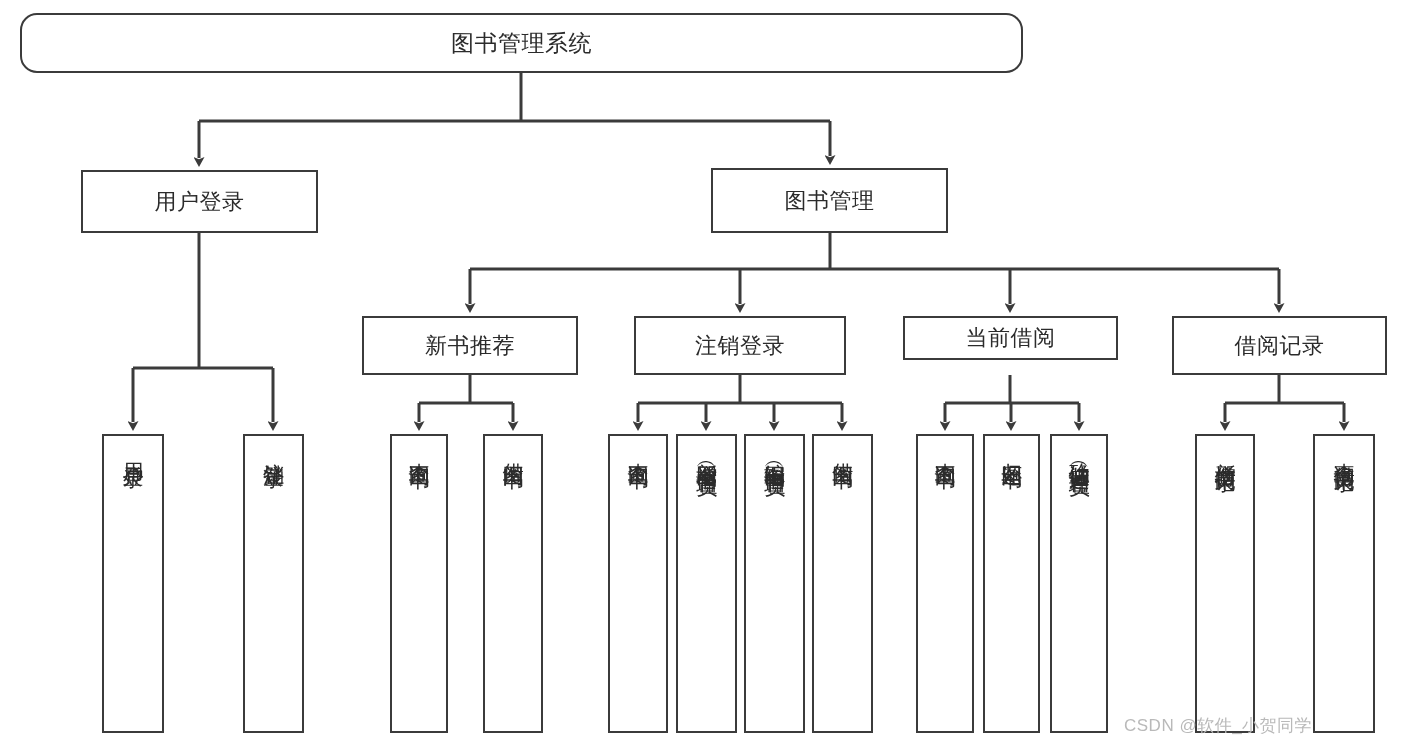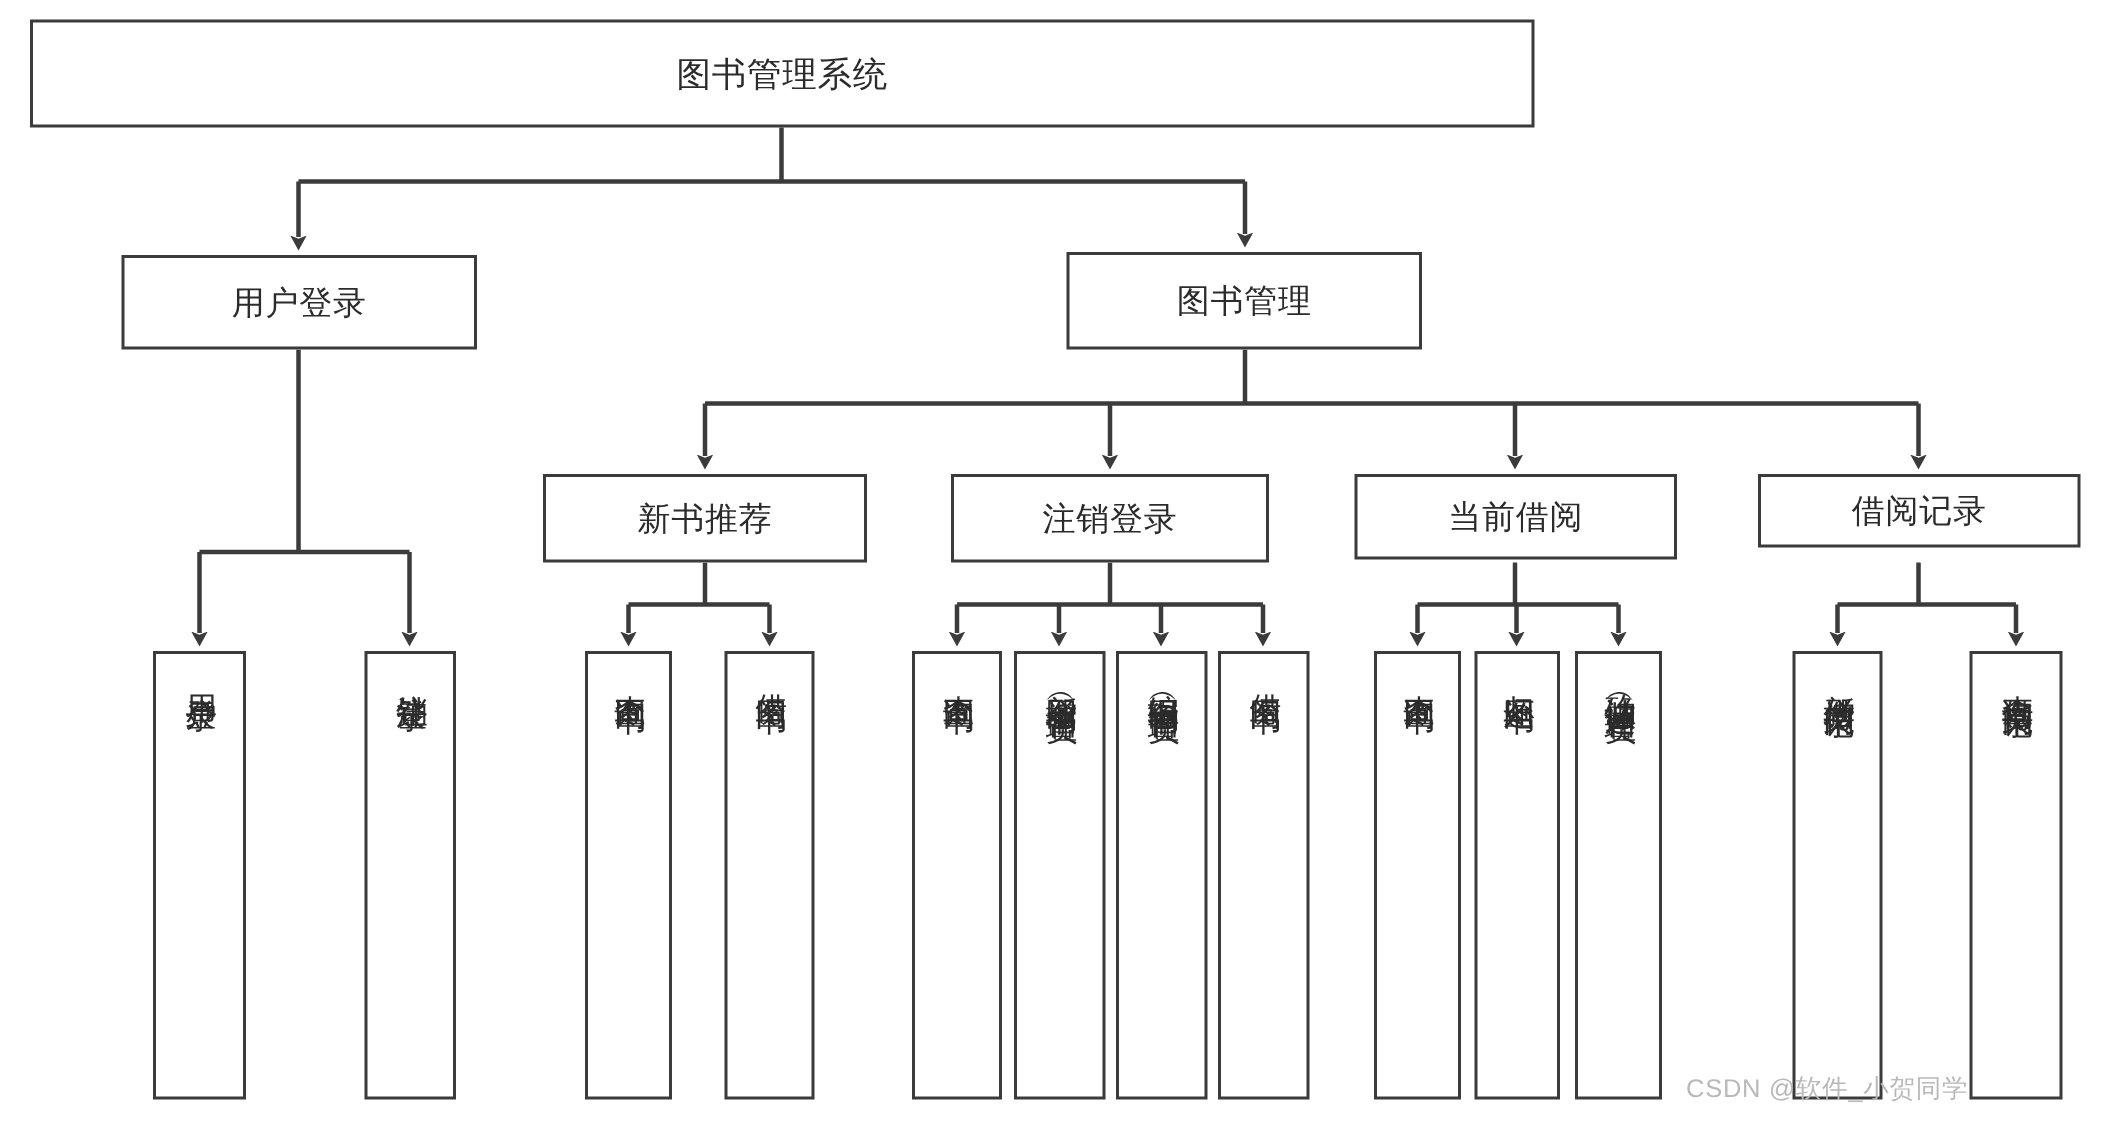--- a/index.html
+++ b/index.html
@@ -111,41 +111,41 @@
       <path d="M1011,403 L1011,422" marker-end="url(#arrow)"></path>
       <path d="M1079,403 L1079,422" marker-end="url(#arrow)"></path>
 
       <path d="M1279,375 L1279,403"></path>
       <path d="M1225,403 L1344,403"></path>
       <path d="M1225,403 L1225,422" marker-end="url(#arrow)"></path>
       <path d="M1344,403 L1344,422" marker-end="url(#arrow)"></path>
     </g>
   </svg>
 
-  <div class="node root" style="left: 20px; top: 13px; width: 1003px; height: 72px;">
+  <div class="node root" style="left: 20px; top: 13px; width: 1003px; height: 60px; border-radius: 17px;">
     <span>图书管理系统</span>
   </div>
 
   <div class="node horiz" style="left: 81px; top: 170px; width: 237px; height: 63px;">
     <span>用户登录</span>
   </div>
   <div class="node horiz" style="left: 711px; top: 168px; width: 237px; height: 65px; align-items: center;">
     <span>图书管理</span>
   </div>
 
   <div class="node horiz" style="left: 362px; top: 316px; width: 216px; height: 59px;">
     <span>新书推荐</span>
   </div>
   <div class="node horiz" style="left: 634px; top: 316px; width: 212px; height: 59px;">
     <span>注销登录</span>
   </div>
-  <div class="node horiz" style="left: 903px; top: 316px; width: 215px; height: 57px;">
+  <div class="node horiz" style="left: 903px; top: 316px; width: 215px; height: 44px;">
     <span>当前借阅</span>
   </div>
-  <div class="node horiz" style="left: 1172px; top: 316px; width: 215px; height: 49px;">
+  <div class="node horiz" style="left: 1172px; top: 316px; width: 215px; height: 59px;">
     <span>借阅记录</span>
   </div>
 
   <div class="node leaf" style="left: 102px; top: 434px; width: 62px; height: 299px;">
     <span class="vtext">用户登录</span>
   </div>
   <div class="node leaf" style="left: 243px; top: 434px; width: 61px; height: 299px;">
     <span class="vtext">注销登录</span>
   </div>
   <div class="node leaf" style="left: 390px; top: 434px; width: 58px; height: 299px;">

